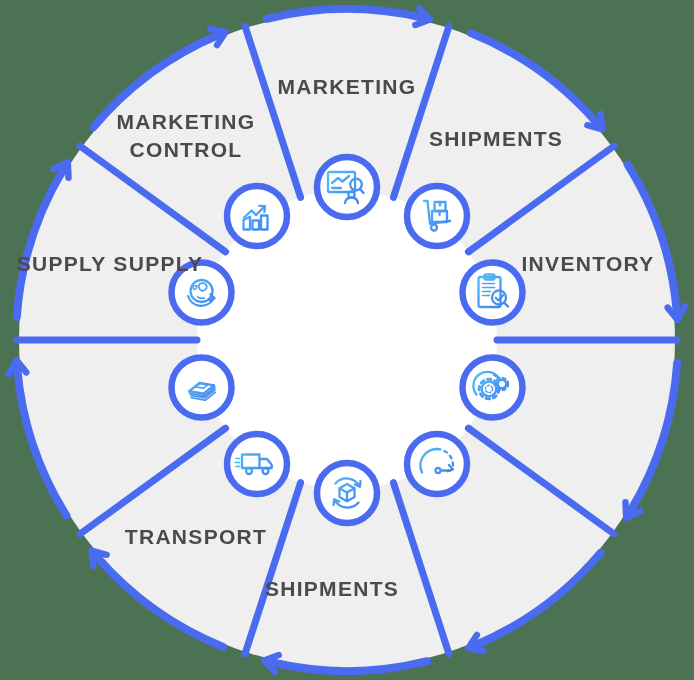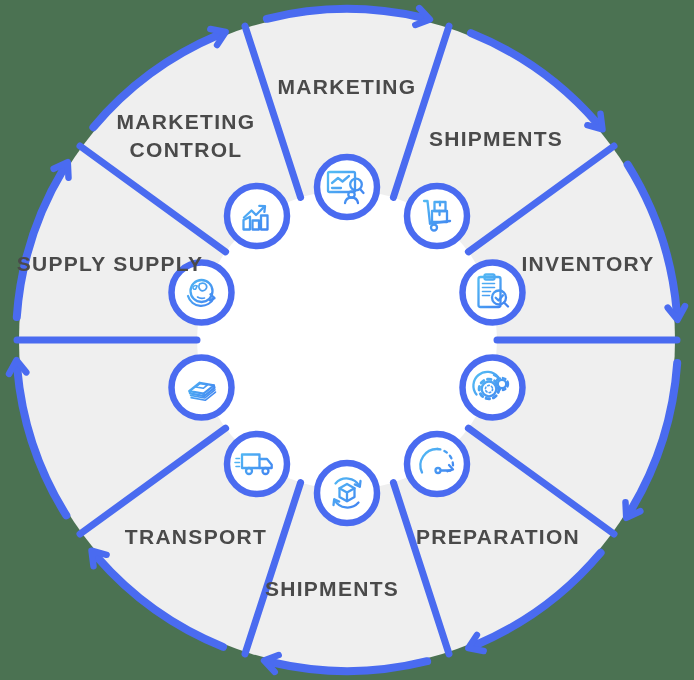--- a/index.html
+++ b/index.html
@@ -154,21 +154,20 @@
       <rect x="-4.5" y="4.5" width="6.5" height="9"></rect>
       <rect x="4" y="-0.5" width="6.5" height="14"></rect>
       <path d="M-13,1.5 L-5.5,-5.5 L-1,-1 L7.5,-9.5"></path>
       <path d="M2.3,-10.2 L8,-9.8 L7.4,-4.2"></path>
     </g>
   </svg>
 
   <div class="lbl" style="left:347px;top:87px">MARKETING</div>
   <div class="lbl" style="left:496px;top:139px">SHIPMENTS</div>
   <div class="lbl" style="left:588px;top:264px">INVENTORY</div>
-  <div class="lbl" style="left:498px;top:537px">PREPARATION</div>
   <div class="lbl" style="left:332px;top:589px">SHIPMENTS</div>
   <div class="lbl" style="left:196px;top:537px">TRANSPORT</div>
   <div class="lbl" style="left:110px;top:264px">SUPPLY SUPPLY</div>
   <div class="lbl" style="left:186px;top:136px">
     <div>MARKETING</div>
     <div>CONTROL</div>
   </div>
 
 </div>
 

